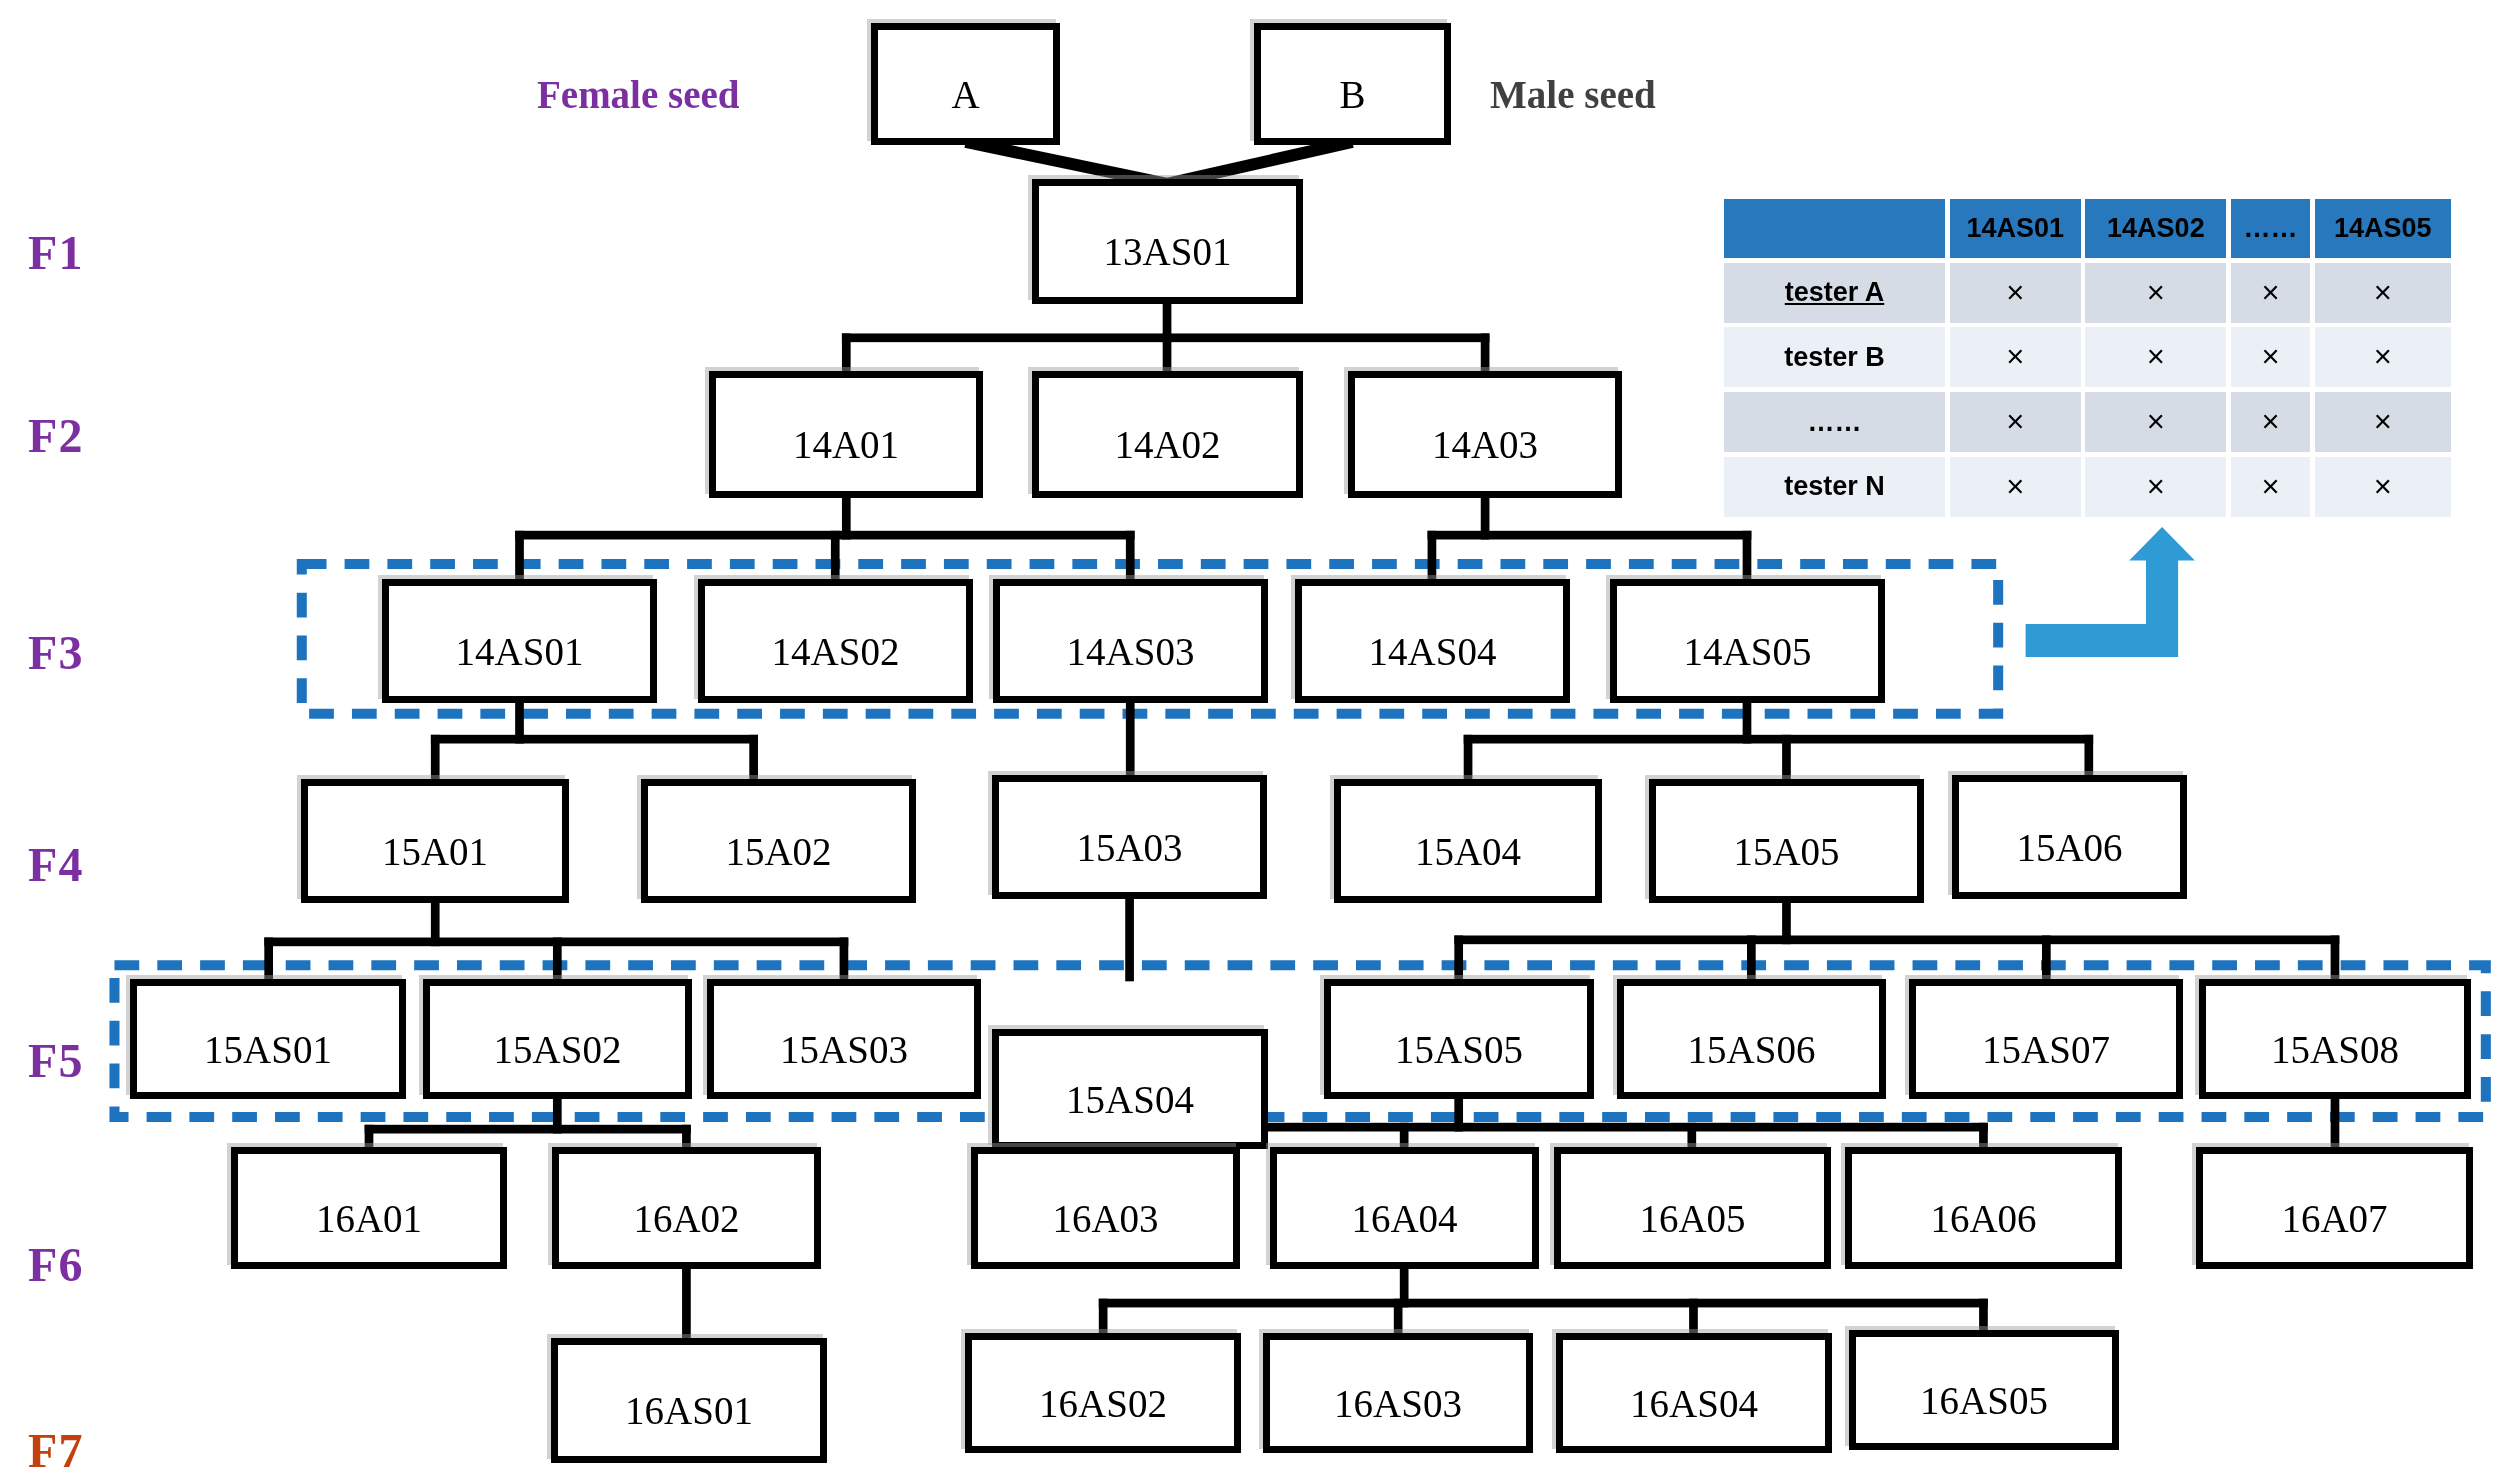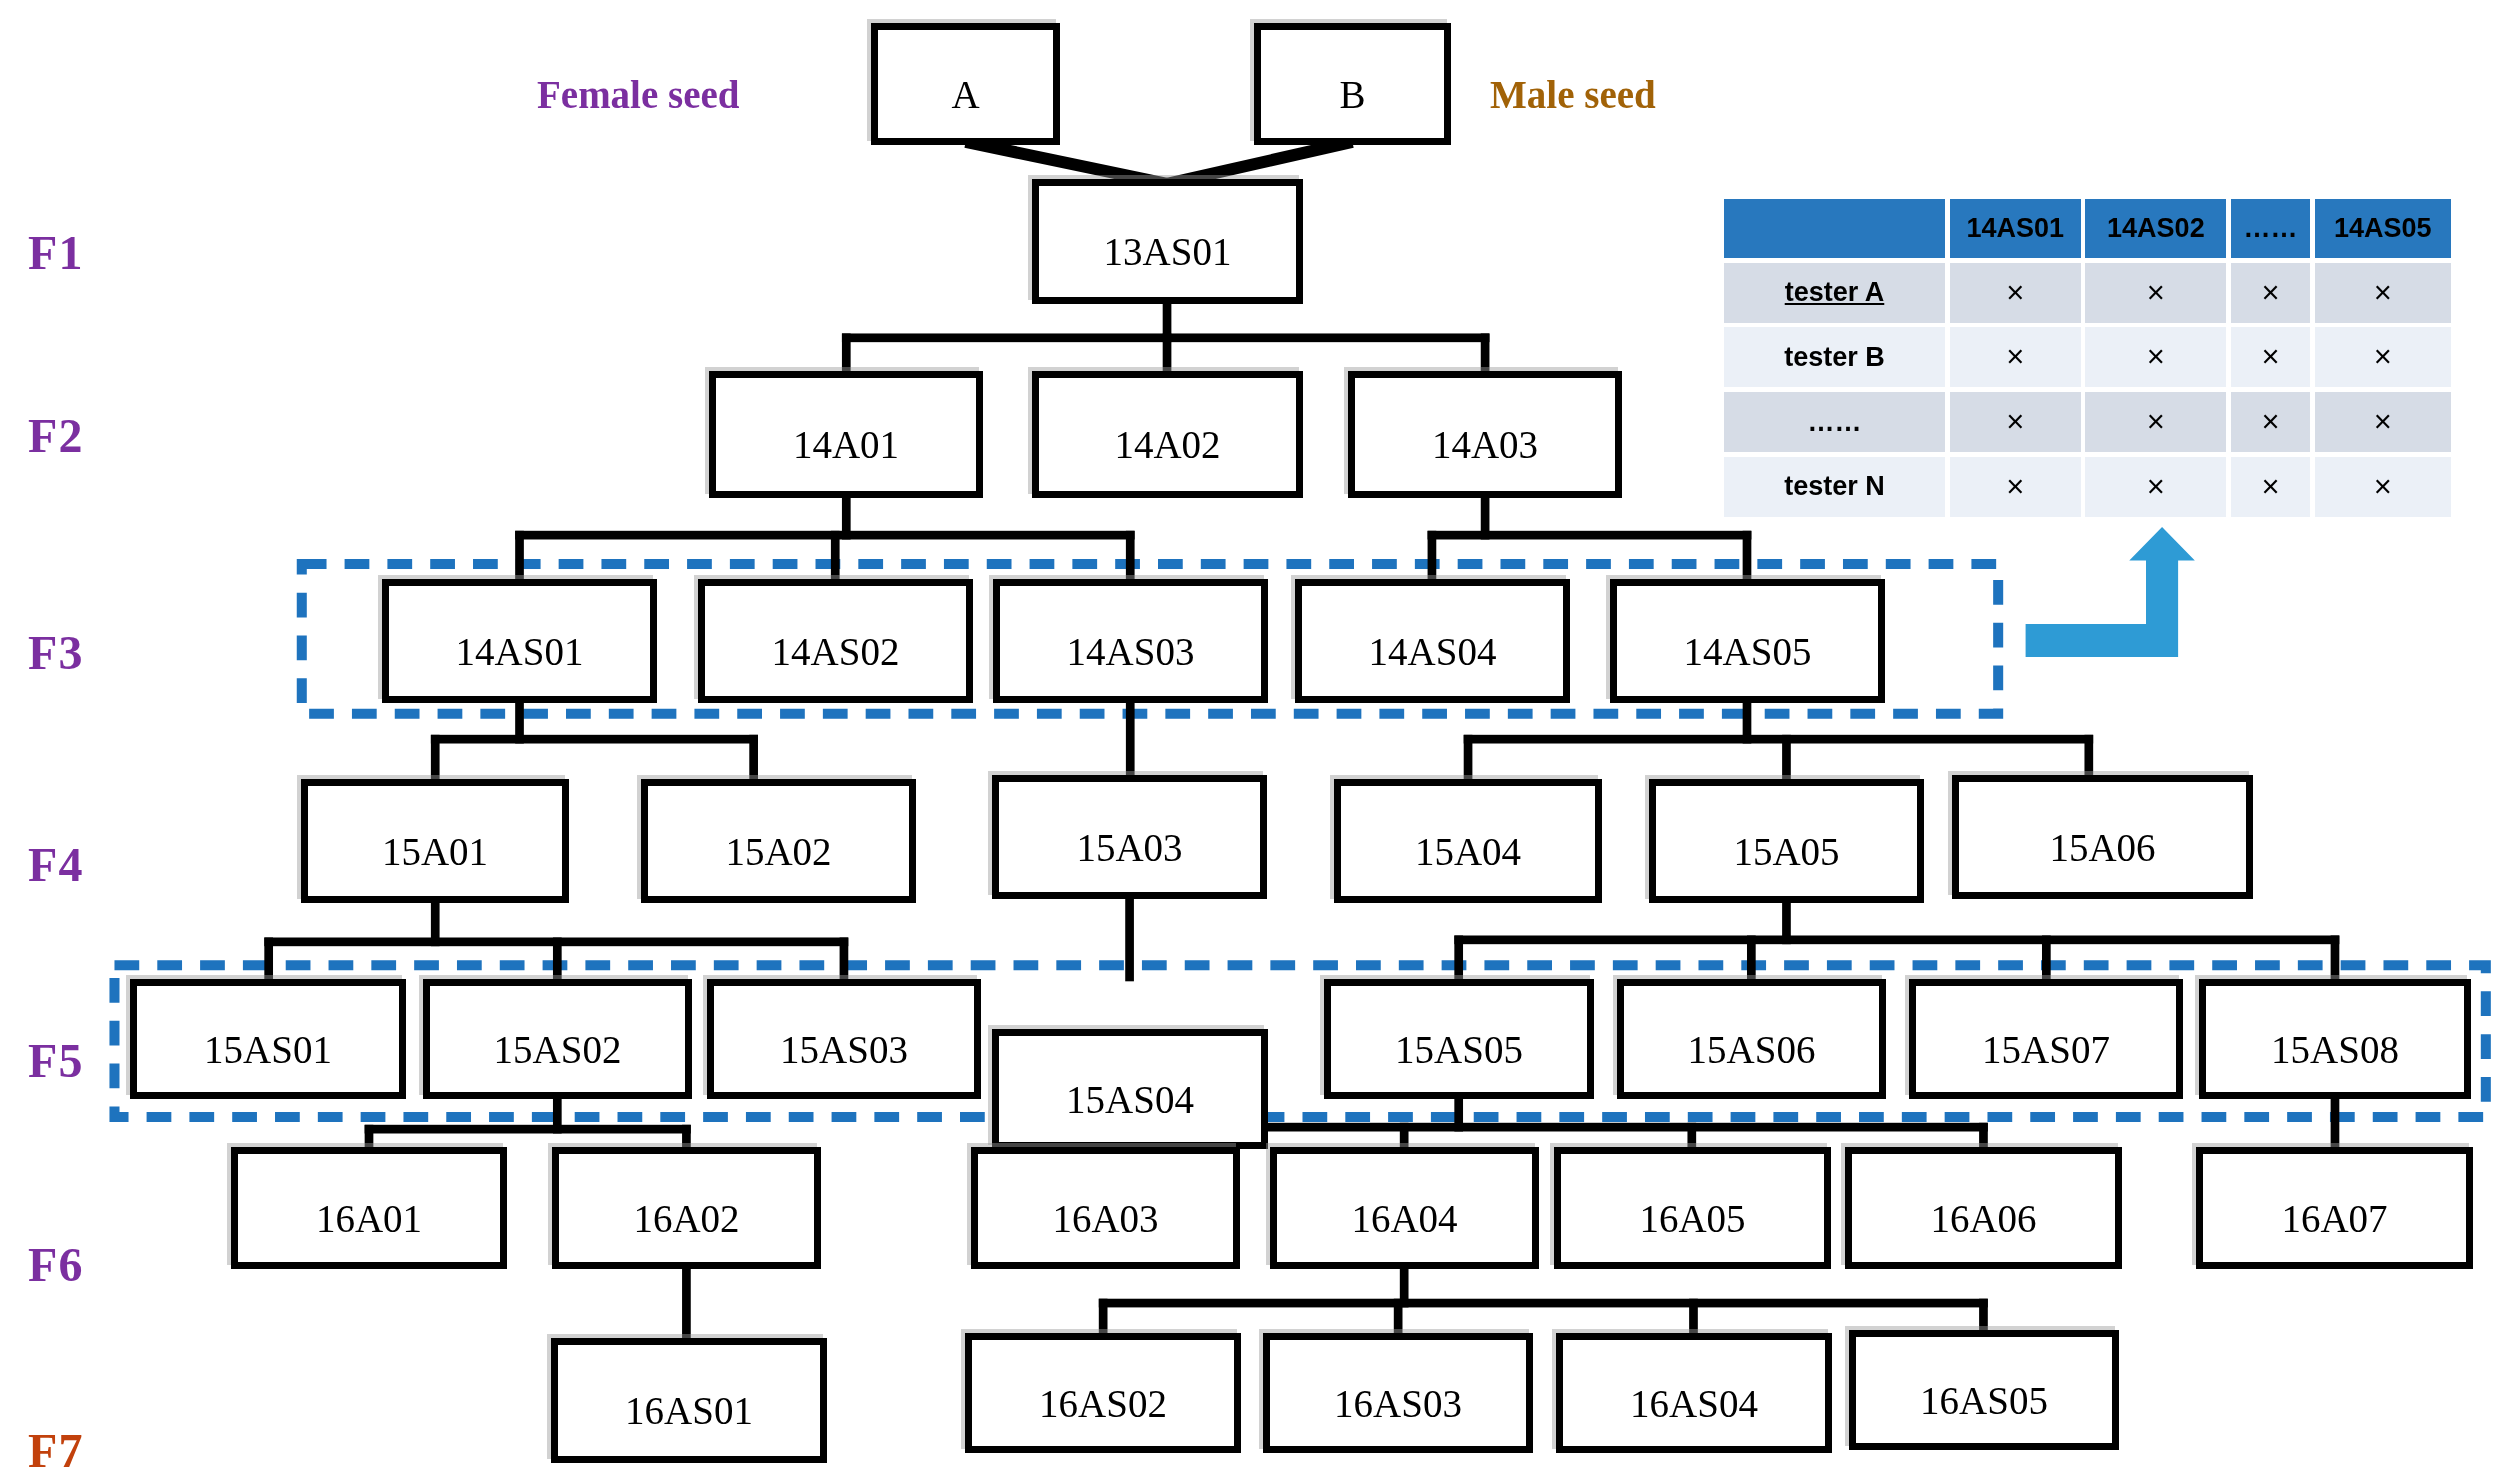--- a/index.html
+++ b/index.html
@@ -130,21 +130,21 @@
       </div>
       <div class="node" style="left: 992px; top: 775px; width: 275px; height: 124px;">
         <span>15A03</span>
       </div>
       <div class="node" style="left: 1334px; top: 779px; width: 268px; height: 124px;">
         <span>15A04</span>
       </div>
       <div class="node" style="left: 1649px; top: 779px; width: 275px; height: 124px;">
         <span>15A05</span>
       </div>
-      <div class="node" style="left: 1952px; top: 775px; width: 301px; height: 124px;">
+      <div class="node" style="left: 1952px; top: 775px; width: 235px; height: 124px;">
         <span>15A06</span>
       </div>
       <div class="node" style="left: 130px; top: 979px; width: 276px; height: 120px;">
         <span>15AS01</span>
       </div>
       <div class="node" style="left: 423px; top: 979px; width: 269px; height: 120px;">
         <span>15AS02</span>
       </div>
       <div class="node" style="left: 707px; top: 979px; width: 274px; height: 120px;">
         <span>15AS03</span>
@@ -205,21 +205,21 @@
       <div class="gen-label" style="top: 252px; color: rgb(123, 47, 160);">F1</div>
       <div class="gen-label" style="top: 435px; color: rgb(123, 47, 160);">F2</div>
       <div class="gen-label" style="top: 652px; color: rgb(123, 47, 160);">F3</div>
       <div class="gen-label" style="top: 864px; color: rgb(123, 47, 160);">F4</div>
       <div class="gen-label" style="top: 1060px; color: rgb(123, 47, 160);">F5</div>
       <div class="gen-label" style="top: 1264px; color: rgb(123, 47, 160);">F6</div>
       <div class="gen-label" style="top: 1450px; color: #c2410c;">F7</div>
     </div>
 
   <div class="seed-label" style="left: 537px; top: 72px; color: rgb(123, 47, 160);">Female seed</div>
-  <div class="seed-label" style="left: 1490px; top: 72px; color: #a16207;">Male seed</div>
+  <div class="seed-label" style="left: 1490px; top: 72px; color: #404040;">Male seed</div>
 
   <div class="flow-table" id="flow-table">
       <div class="t-row">
         <div class="t-cell t-head" style="width: 221px; background: rgb(40, 120, 190);"></div>
         <div class="t-cell t-head" style="width: 131px; background: rgb(40, 120, 190);">14AS01</div>
         <div class="t-cell t-head" style="width: 141px; background: rgb(40, 120, 190);">14AS02</div>
         <div class="t-cell t-head" style="width: 79px; background: rgb(40, 120, 190);">……</div>
         <div class="t-cell t-head" style="width: 136px; background: rgb(40, 120, 190);">14AS05</div>
       </div>
       <div class="t-row">

